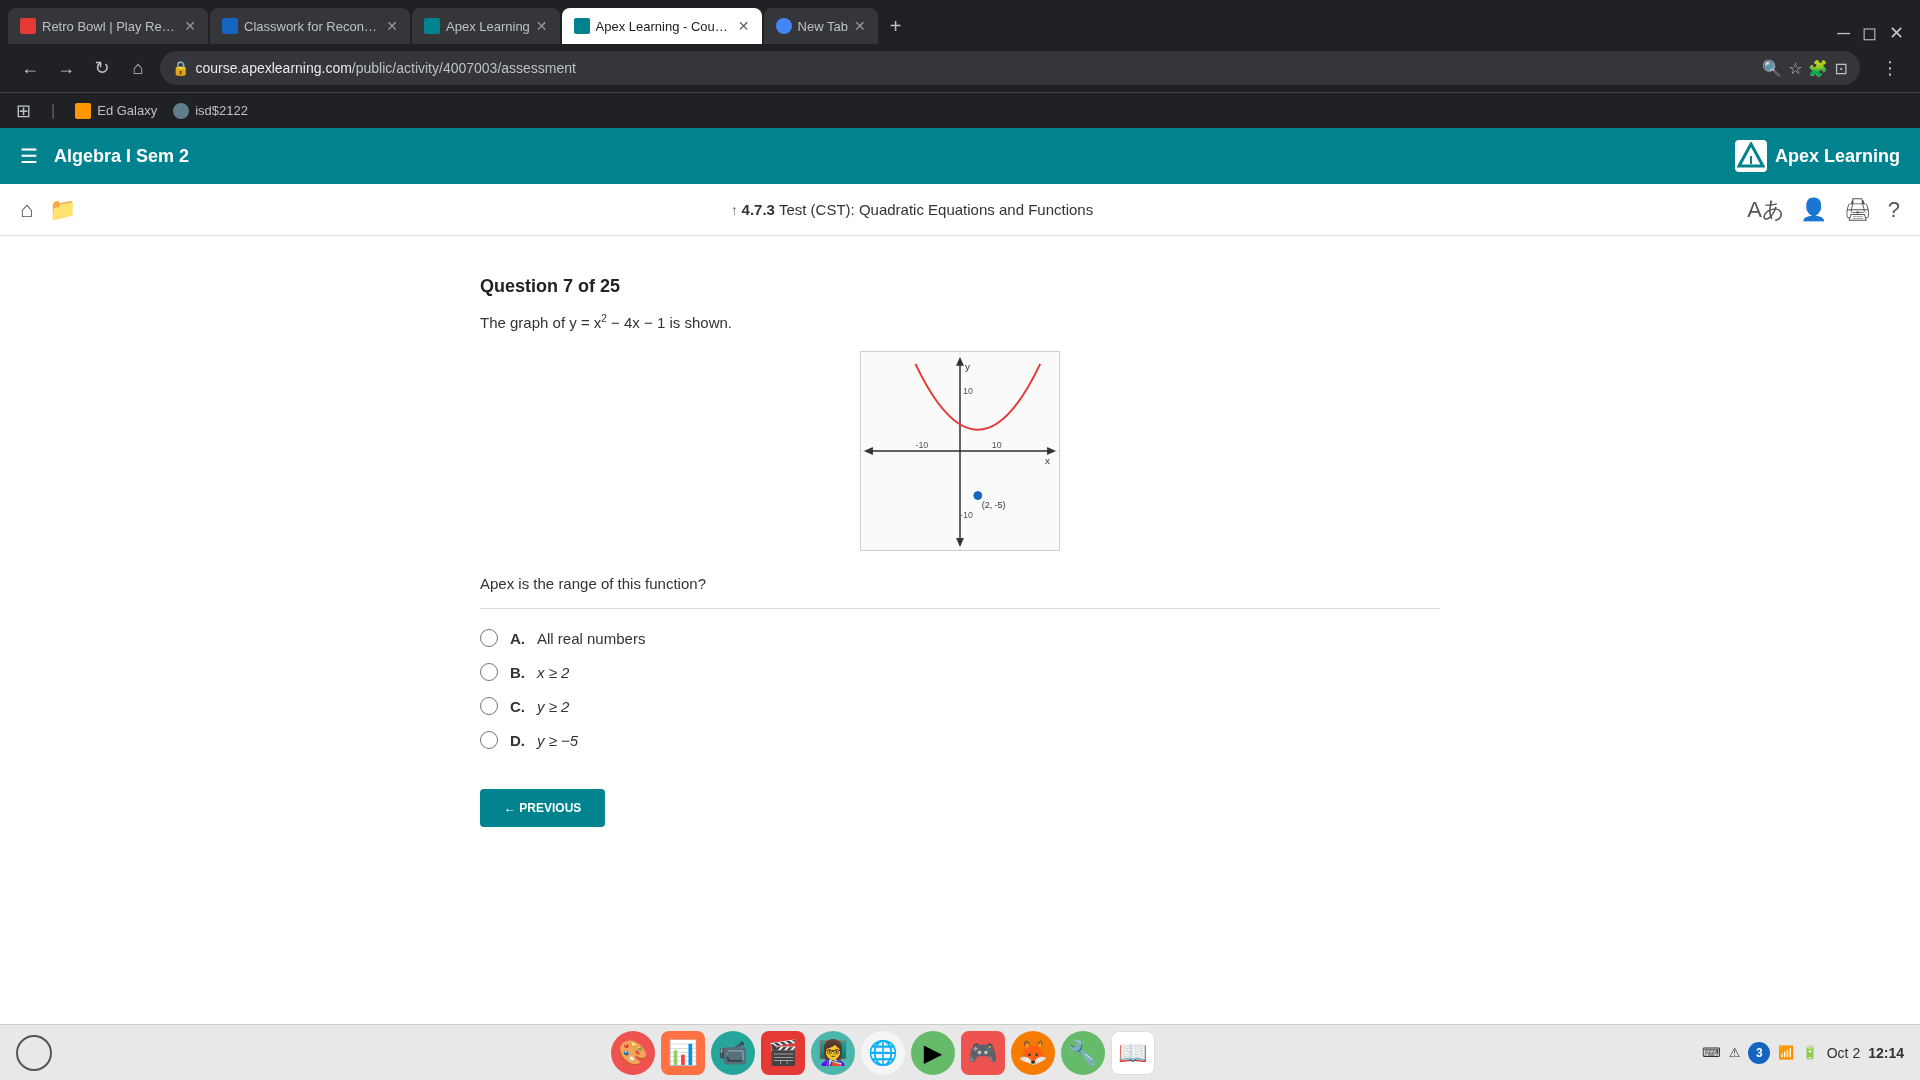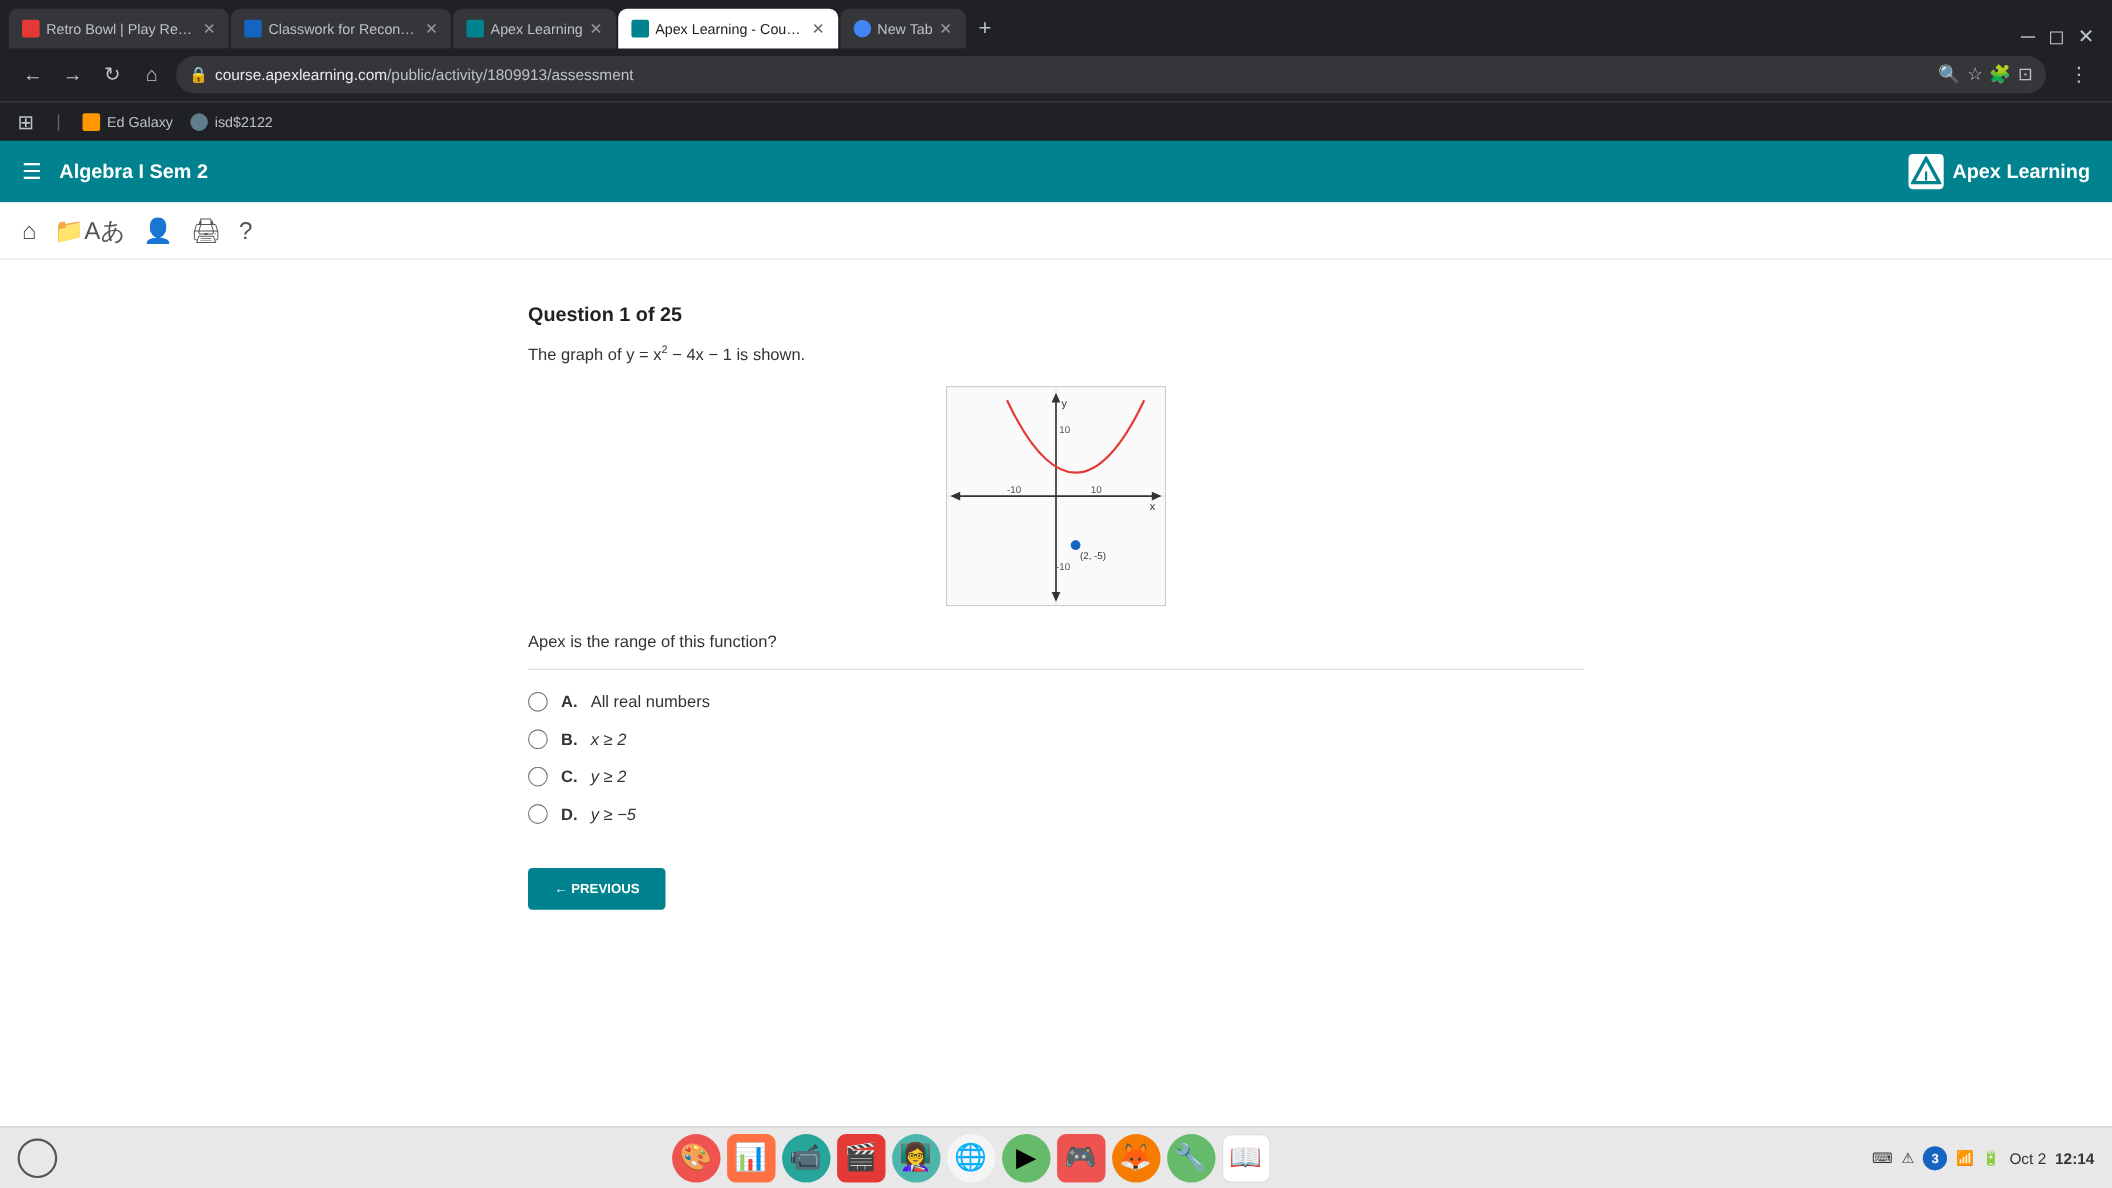--- a/index.html
+++ b/index.html
@@ -131,21 +131,21 @@
   </div>
 
   <div class="address-bar-row">
     <button class="nav-btn">←</button>
     <button class="nav-btn">→</button>
     <button class="nav-btn">↻</button>
     <button class="nav-btn">⌂</button>
     <div class="address-bar">
       <span class="lock-icon">🔒</span>
       <span class="address-text">
-        <span class="domain">course.apexlearning.com</span><span class="path">/public/activity/1809913/assessment</span>
+        <span class="domain">course.apexlearning.com</span><span class="path">/public/activity/4007003/assessment</span>
       </span>
       <div class="address-icons">
         <span>🔍</span>
         <span>☆</span>
         <span>🧩</span>
         <span>⊡</span>
       </div>
     </div>
     <div class="browser-menu-icons">
       <span>⋮</span>
@@ -178,30 +178,36 @@
     </div>
     <span>Apex Learning</span>
   </div>
 </div>
 
 <div class="secondary-nav">
   <div class="nav-icons-left">
     <span class="nav-icon">⌂</span>
     <span class="nav-icon">📁</span>
   </div>
+  <div class="section-title">
+    <span style="font-size:14px; color:#666;">↑ </span>
+    <span class="section-num">4.7.3</span>
+    <span> <span>Test (CST):</span> </span>
+    <span>Quadratic Equations and Functions</span>
+  </div>
   <div class="nav-icons-right">
     <span class="nav-icon">Aあ</span>
     <span class="nav-icon">👤</span>
     <span class="nav-icon">🖨</span>
     <span class="nav-icon">?</span>
   </div>
 </div>
 
 <div class="main-content">
-  <div class="question-header">Question 1 of 25</div>
+  <div class="question-header">Question 7 of 25</div>
 
   <div class="question-text">
     <span>The graph of </span>
     <span class="equation">y = x<sup>2</sup> − 4x − 1</span>
     <span> is shown.</span>
   </div>
 
   <div class="graph-container">
     <div class="graph-box">
       <svg class="graph-svg" viewBox="0 0 200 200">

